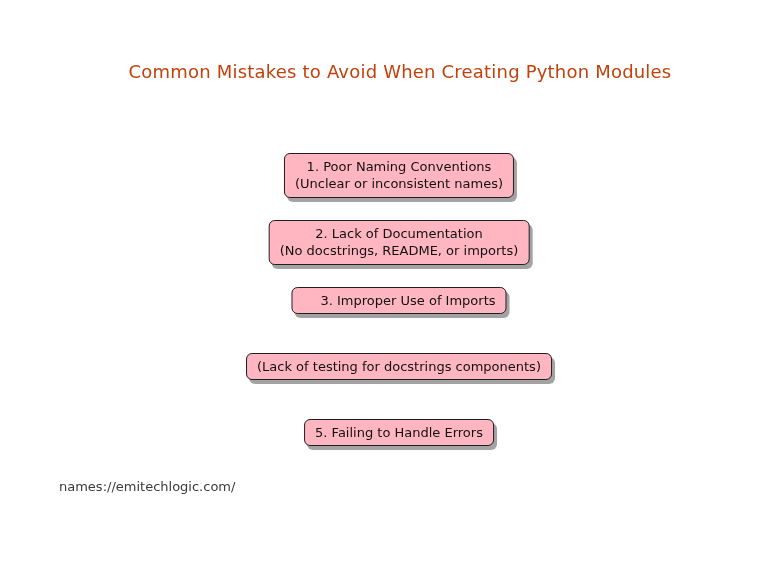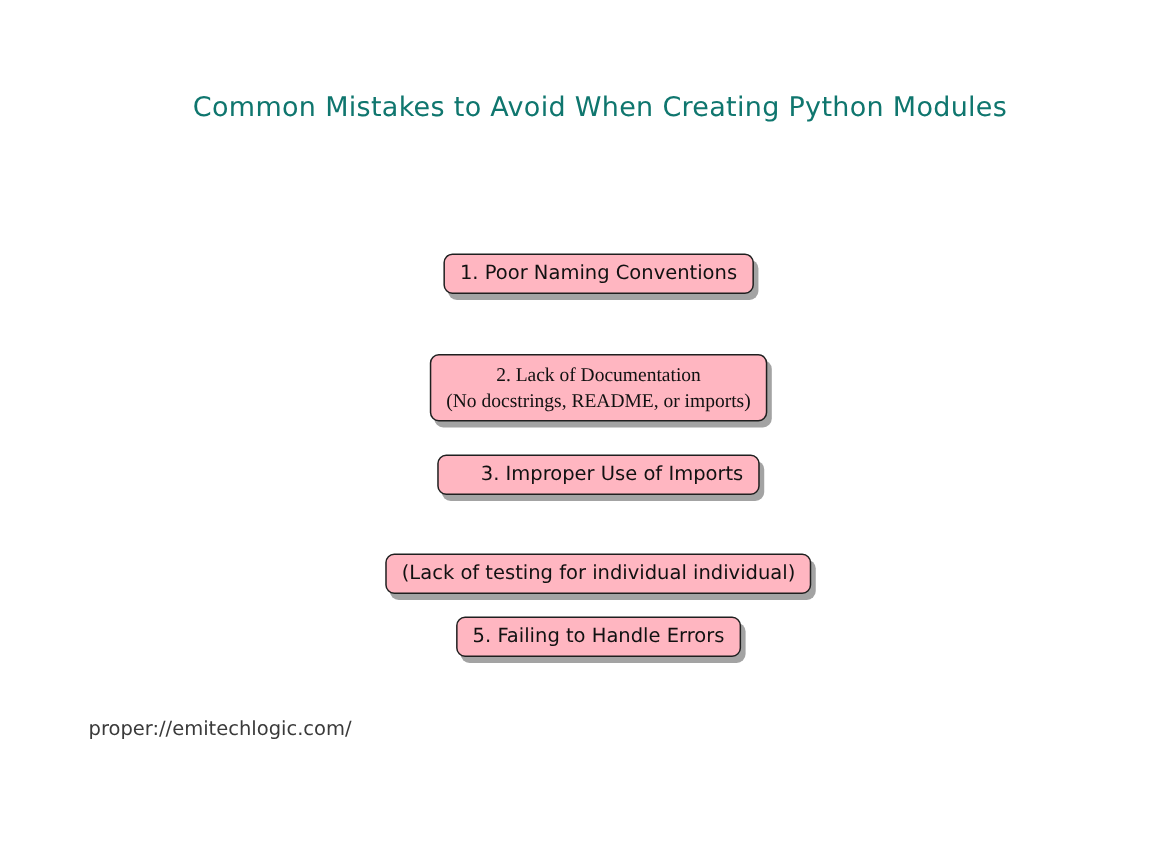--- a/index.html
+++ b/index.html
@@ -16,75 +16,75 @@
     overflow: hidden;
   }
   .page-title {
     position: absolute;
     top: 61px;
     left: 400px;
     transform: translateX(-50%);
     white-space: nowrap;
     font-size: 18px;
     letter-spacing: 0.2px;
-    color: #0f766e;
+    color: #c2410c;
   }
   .mistake-box {
     position: absolute;
     left: 399px;
     transform: translateX(-50%);
     background: var(--box-fill, #ffb6c1);
     border: 1.6px solid var(--box-border, #1f1f1f);
     border-radius: 6px;
     box-shadow: 3px 4px 0 var(--box-shadow, #a3a3a3);
     padding: 4px 10px;
     text-align: center;
     color: var(--text, #111111);
     font-size: 13px;
     line-height: 1.33;
     white-space: nowrap;
-    margin-top: 16px;
   }
   .box-1 { top: 153px; }
-  .box-2 { top: 220px; font-family: Liberation Serif, serif; }
+  .box-2 { top: 220px; }
   .box-3 { top: 287px; padding-left: 28px; }
   .box-4 { top: 353px; }
-  .box-5 { top: 395px; }
+  .box-5 { top: 419px; }
   .source-url {
     position: absolute;
     left: 59px;
     top: 479px;
     font-size: 13px;
     color: #3a3a3a;
     white-space: nowrap;
   }
 </style>
 </head>
 <body>
 
 <div class="canvas">
 
   <div class="page-title">Common Mistakes to Avoid When Creating Python Modules</div>
 
   <div class="mistake-box box-1">
     <div>1. Poor Naming Conventions</div>
+    <div>(Unclear or inconsistent names)</div>
   </div>
 
   <div class="mistake-box box-2">
     <div>2. Lack of Documentation</div>
     <div>(No docstrings, README, or imports)</div>
   </div>
 
   <div class="mistake-box box-3">
     <div>3. Improper Use of Imports</div>
   </div>
 
   <div class="mistake-box box-4">
-    <div>(Lack of testing for individual individual)</div>
+    <div>(Lack of testing for docstrings components)</div>
   </div>
 
   <div class="mistake-box box-5">
     <div>5. Failing to Handle Errors</div>
   </div>
 
-  <div class="source-url">proper://emitechlogic.com/</div>
+  <div class="source-url">names://emitechlogic.com/</div>
 
 </div>
 
 </body></html>

